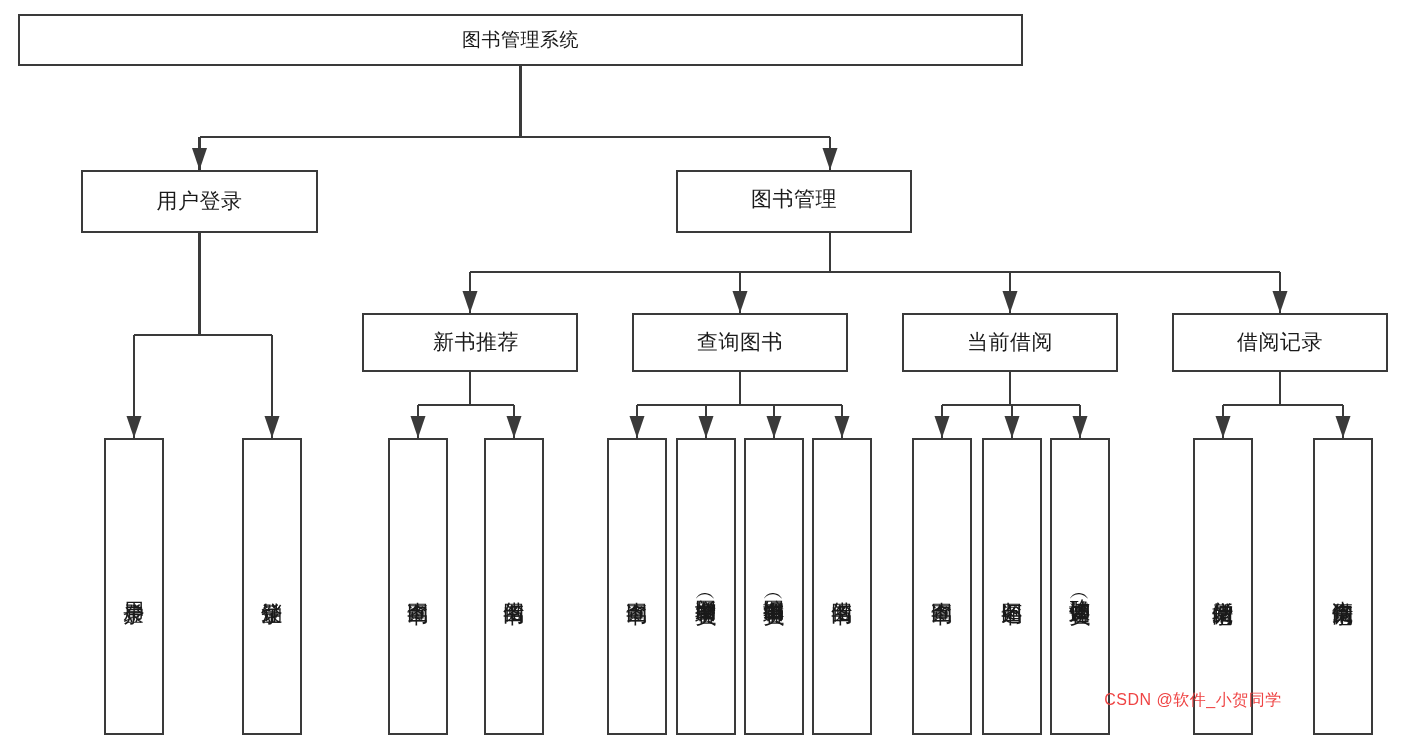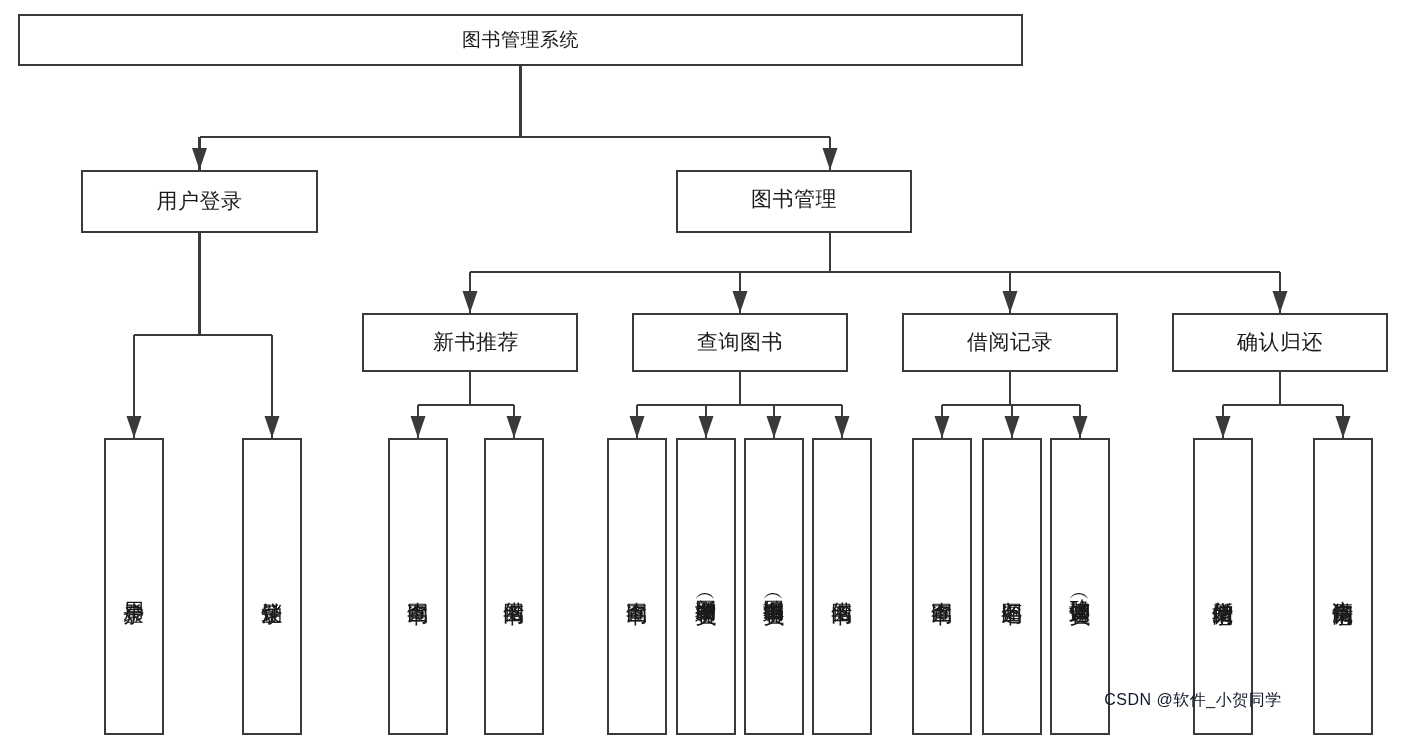--- a/index.html
+++ b/index.html
@@ -136,24 +136,24 @@
       <div class="node horizontal" style="left: 676px; top: 170px; width: 236px; height: 63px; border-color: rgb(58, 58, 58); background: rgb(255, 255, 255); font-family: Liberation Mono, monospace;">
         <span class="node-label" style="color: rgb(26, 26, 26);">图书管理</span>
       </div>
       <div class="node horizontal" style="left: 362px; top: 313px; width: 216px; height: 59px; border-color: rgb(58, 58, 58); background: rgb(255, 255, 255); padding-left: 12px;">
         <span class="node-label" style="color: rgb(26, 26, 26);">新书推荐</span>
       </div>
       <div class="node horizontal" style="left: 632px; top: 313px; width: 216px; height: 59px; border-color: rgb(58, 58, 58); background: rgb(255, 255, 255);">
         <span class="node-label" style="color: rgb(26, 26, 26);">查询图书</span>
       </div>
       <div class="node horizontal" style="left: 902px; top: 313px; width: 216px; height: 59px; border-color: rgb(58, 58, 58); background: rgb(255, 255, 255);">
-        <span class="node-label" style="color: rgb(26, 26, 26);">借阅记录</span>
+        <span class="node-label" style="color: rgb(26, 26, 26);">当前借阅</span>
       </div>
       <div class="node horizontal" style="left: 1172px; top: 313px; width: 216px; height: 59px; border-color: rgb(58, 58, 58); background: rgb(255, 255, 255);">
-        <span class="node-label" style="color: rgb(26, 26, 26);">确认归还</span>
+        <span class="node-label" style="color: rgb(26, 26, 26);">借阅记录</span>
       </div>
       <div class="node vertical" style="left: 104px; top: 438px; width: 60px; height: 297px; border-color: rgb(58, 58, 58); background: rgb(255, 255, 255);">
         <span class="node-label" style="color: rgb(26, 26, 26);">用户登录</span>
       </div>
       <div class="node vertical" style="left: 242px; top: 438px; width: 60px; height: 297px; border-color: rgb(58, 58, 58); background: rgb(255, 255, 255);">
         <span class="node-label" style="color: rgb(26, 26, 26);">注销登录</span>
       </div>
       <div class="node vertical" style="left: 388px; top: 438px; width: 60px; height: 297px; border-color: rgb(58, 58, 58); background: rgb(255, 255, 255);">
         <span class="node-label" style="color: rgb(26, 26, 26);">查询图书</span>
       </div>
@@ -181,14 +181,14 @@
       <div class="node vertical" style="left: 1050px; top: 438px; width: 60px; height: 297px; border-color: rgb(58, 58, 58); background: rgb(255, 255, 255);">
         <span class="node-label" style="color: rgb(26, 26, 26);">确认归还（管理员）</span>
       </div>
       <div class="node vertical" style="left: 1193px; top: 438px; width: 60px; height: 297px; border-color: rgb(58, 58, 58); background: rgb(255, 255, 255);">
         <span class="node-label" style="color: rgb(26, 26, 26);">新增借阅记录</span>
       </div>
       <div class="node vertical" style="left: 1313px; top: 438px; width: 60px; height: 297px; border-color: rgb(58, 58, 58); background: rgb(255, 255, 255);">
         <span class="node-label" style="color: rgb(26, 26, 26);">查询借阅记录</span>
       </div>
     </div>
-  <div id="watermark" style="left: 1193px; top: 700px; transform: translate(-50%, -50%); color: #0f172a;">CSDN @软件_小贺同学</div>
+  <div id="watermark" style="left: 1193px; top: 700px; transform: translate(-50%, -50%); color: #ef4444;">CSDN @软件_小贺同学</div>
 </div>
 
 </body></html>

